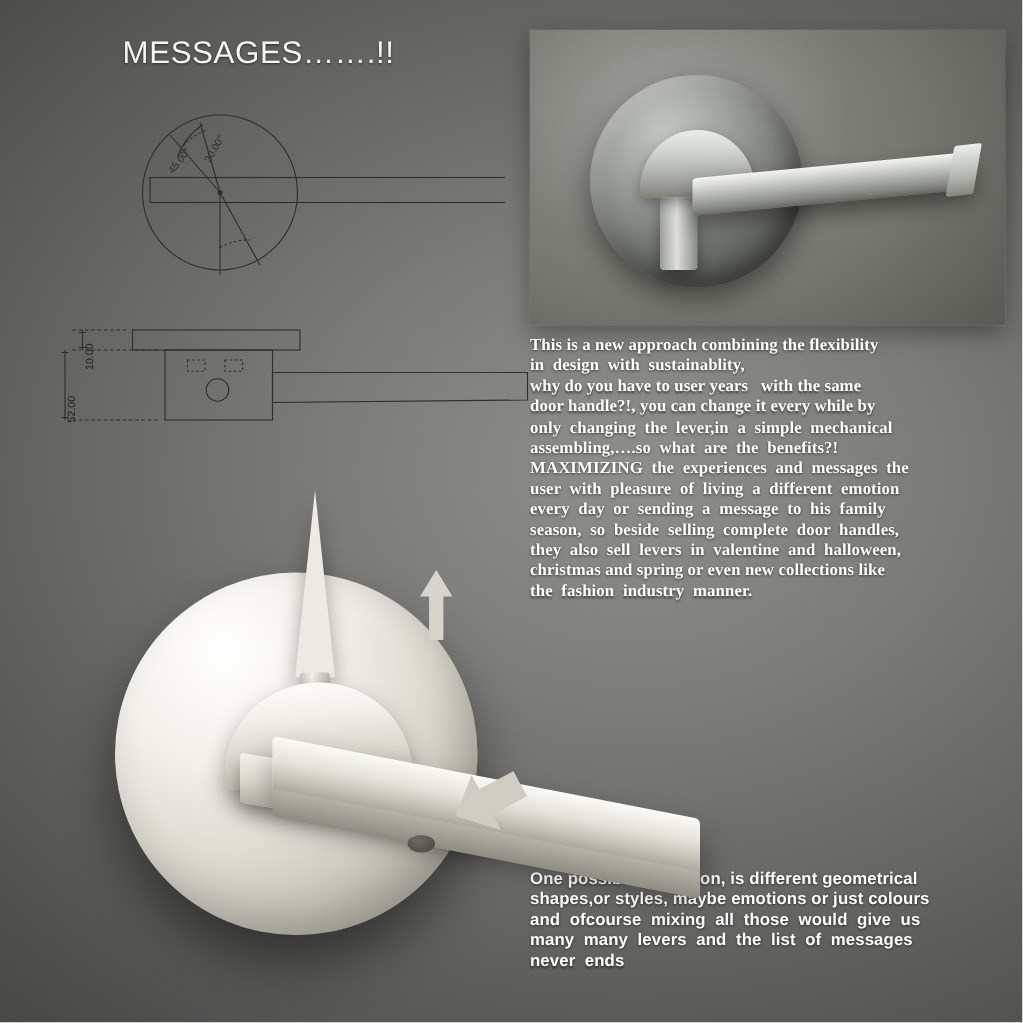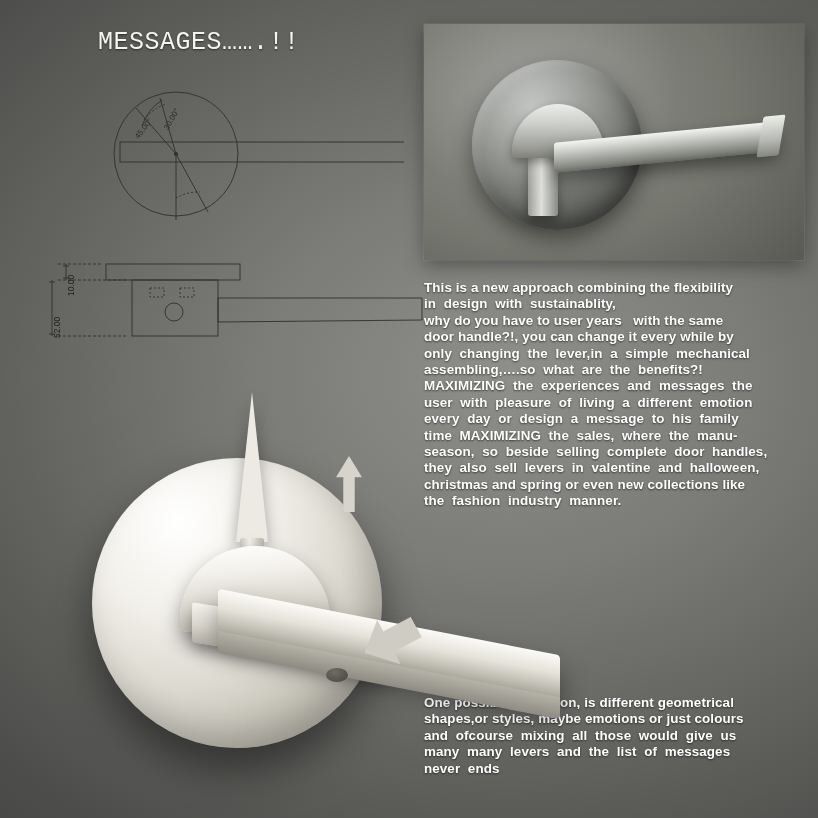--- a/index.html
+++ b/index.html
@@ -24,21 +24,20 @@
   
   .title {
     position: absolute;
     left: 98px;
     top: 28px;
     font-size: 25px;
     letter-spacing: 0.5px;
     color: #f4f4f0;
     text-shadow: 0 1px 2px rgba(0,0,0,.55);
     white-space: nowrap;
-    font-family: Liberation Mono, monospace;
   }
 
   
   .tech-top {
     position: absolute;
     left: 104px;
     top: 82px;
     width: 300px;
     height: 160px;
   }
@@ -140,22 +139,23 @@
     font-size: 13.4px;
     line-height: 16.4px;
     font-weight: bold;
     text-shadow: 0 1px 2px rgba(0,0,0,.6);
     text-align: justify;
     text-justify: inter-word;
     letter-spacing: .1px;
   }
   .para-main {
     left: 424px;
-    top: 280px;
+    top: 268px;
     width: 386px;
+    font-family: Liberation Serif, serif;
   }
   .para-sub {
     left: 424px;
     top: 695px;
     width: 386px;
   }
   .para span.line {
     display: block;
     white-space: pre-wrap;
   }
@@ -343,22 +343,21 @@
 
   <div class="para para-main">
     <span class="line">This is a new approach combining the flexibility</span>
     <span class="line">in  design  with  sustainablity,</span>
     <span class="line">why do you have to user years   with the same</span>
     <span class="line">door handle?!, you can change it every while by</span>
     <span class="line">only  changing  the  lever,in  a  simple  mechanical</span>
     <span class="line">assembling,….so  what  are  the  benefits?!</span>
     <span class="line">MAXIMIZING  the  experiences  and  messages  the</span>
     <span class="line">user  with  pleasure  of  living  a  different  emotion</span>
-    <span class="line">every  day  or  design  a  message  to  his  family</span>
-    <span class="line">time  MAXIMIZING  the  sales,  where  the  manu-</span>
+    <span class="line">every  day  or  sending  a  message  to  his  family</span>
     <span class="line">season,  so  beside  selling  complete  door  handles,</span>
     <span class="line">they  also  sell  levers  in  valentine  and  halloween,</span>
     <span class="line">christmas and spring or even new collections like</span>
     <span class="line">the  fashion  industry  manner.</span>
   </div>
 
   <div class="para para-sub">
     <span class="line">One possible collection, is different geometrical</span>
     <span class="line">shapes,or styles, maybe emotions or just colours</span>
     <span class="line">and  ofcourse  mixing  all  those  would  give  us</span>

